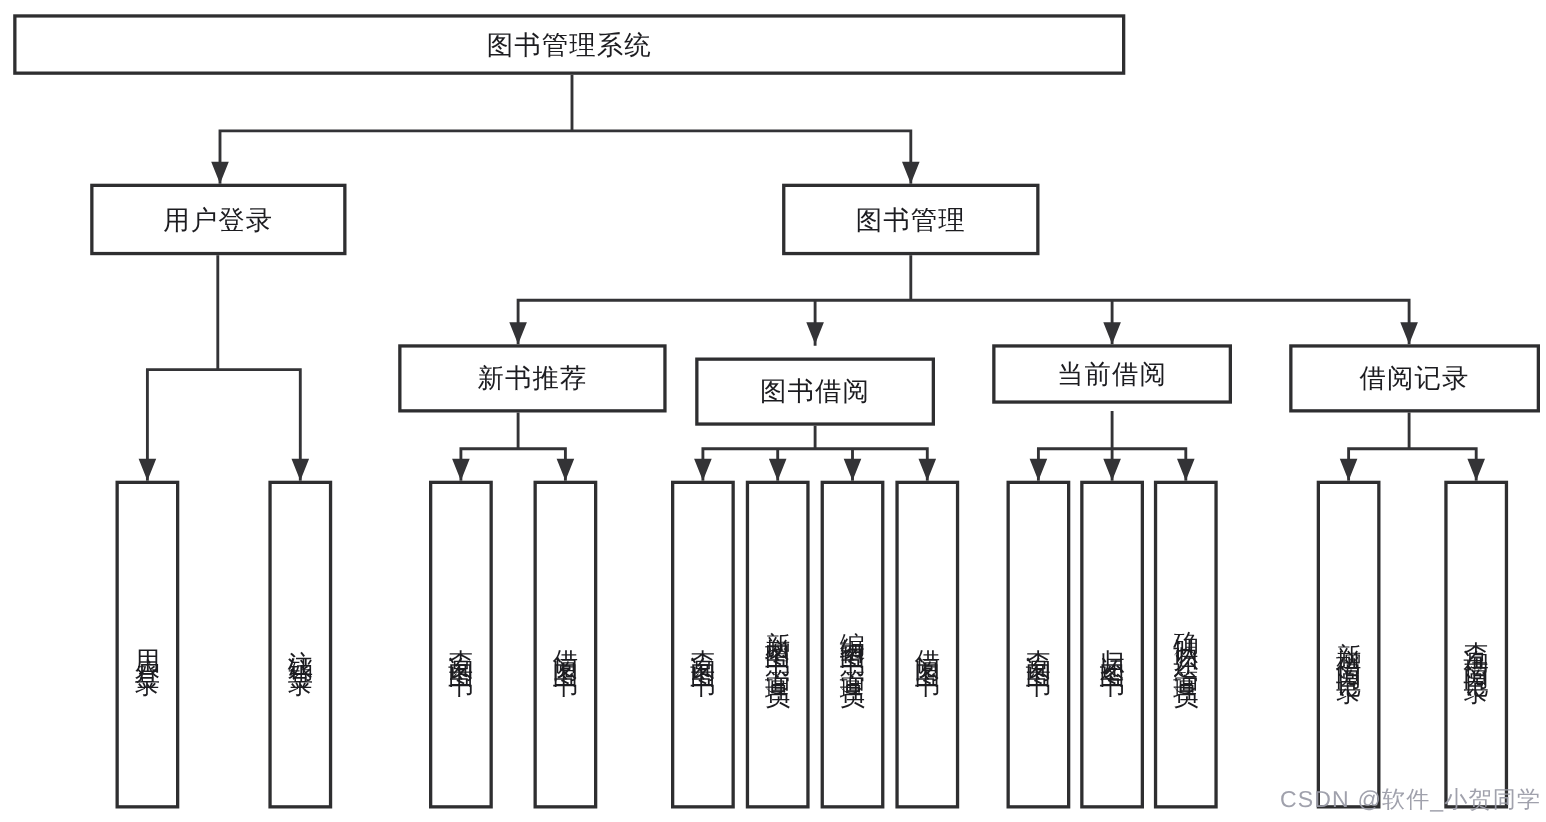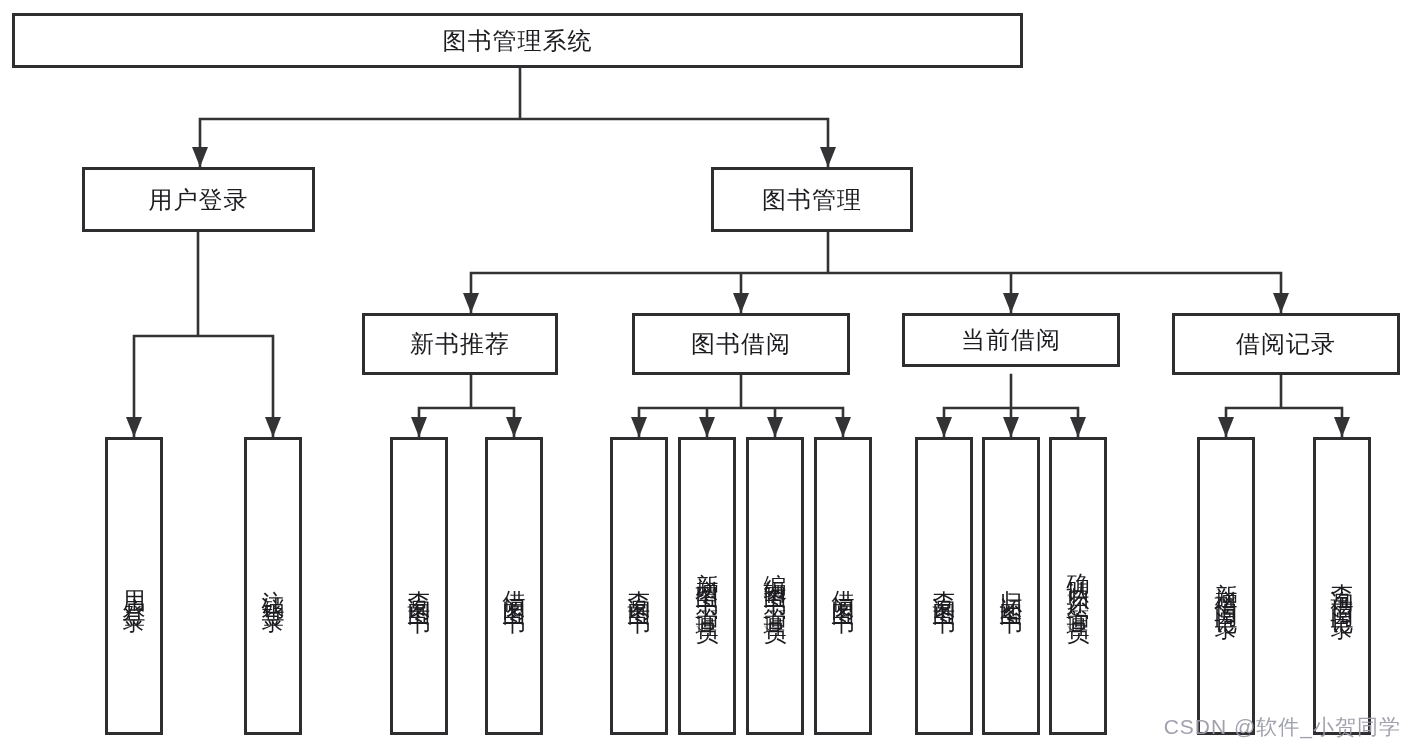--- a/index.html
+++ b/index.html
@@ -64,28 +64,28 @@
       M1334 417 L1350 417 L1342 437 Z"></path>
   </svg>
 
   <div class="node h" style="left:12px;top:13px;width:1011px;height:55px">
     <span>图书管理系统</span>
   </div>
 
   <div class="node h" style="left:82px;top:167px;width:233px;height:65px">
     <span>用户登录</span>
   </div>
-  <div class="node h" style="left:711px;top:167px;width:202px;height:65px">
+  <div class="node h" style="left:711px;top:167px;width:234px;height:65px">
     <span>图书管理</span>
   </div>
 
-  <div class="node h" style="left:362px;top:313px;width:196px;height:62px">
+  <div class="node h" style="left:362px;top:313px;width:244px;height:62px">
     <span>新书推荐</span>
   </div>
-  <div class="node h" style="left:632px;top:313px;width:218px;height:62px">
+  <div class="node h" style="left:632px;top:325px;width:218px;height:62px">
     <span>图书借阅</span>
   </div>
   <div class="node h" style="left:902px;top:313px;width:218px;height:54px">
     <span>当前借阅</span>
   </div>
   <div class="node h" style="left:1172px;top:313px;width:228px;height:62px">
     <span>借阅记录</span>
   </div>
 
   <div class="node v" style="left:105px;top:437px;width:58px;height:298px">

